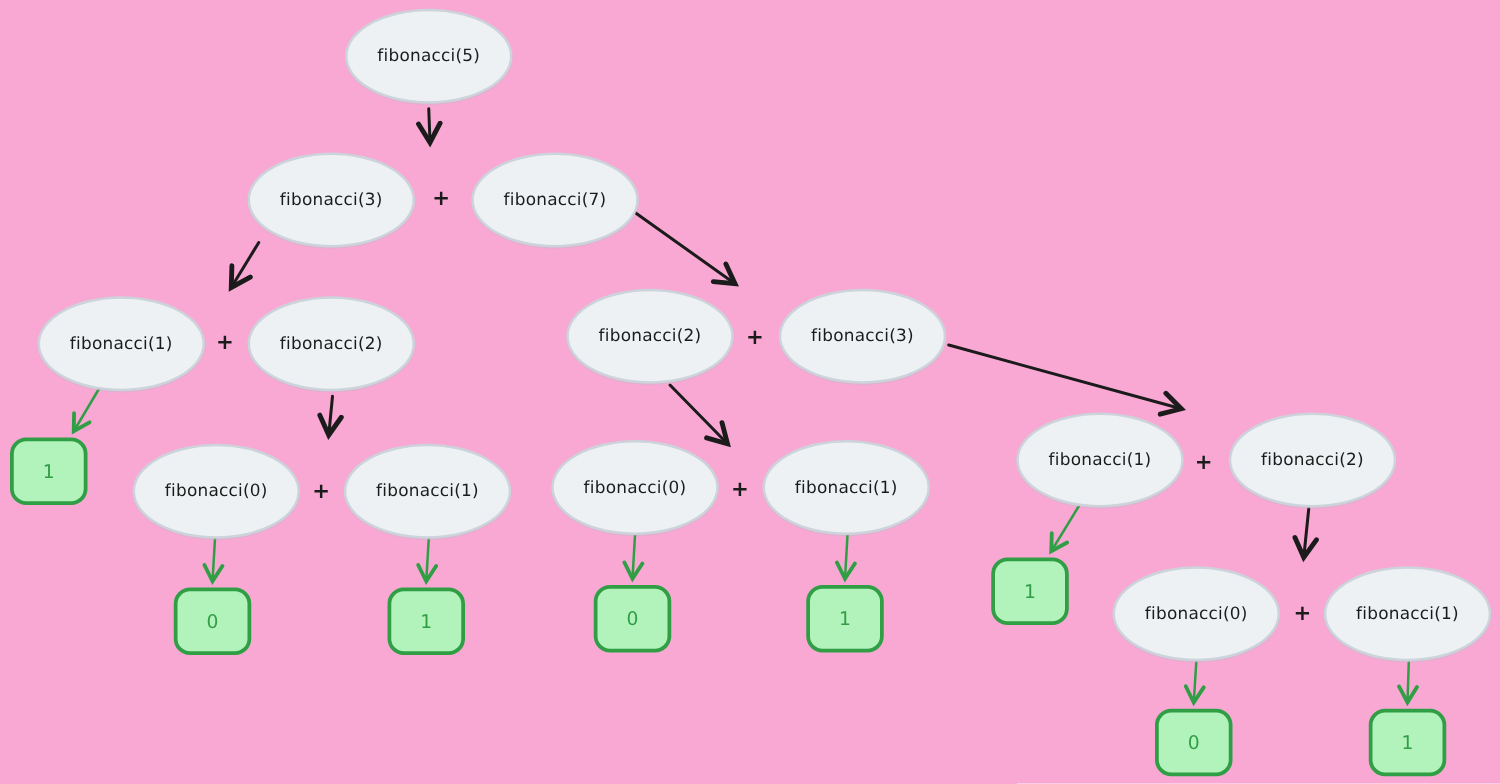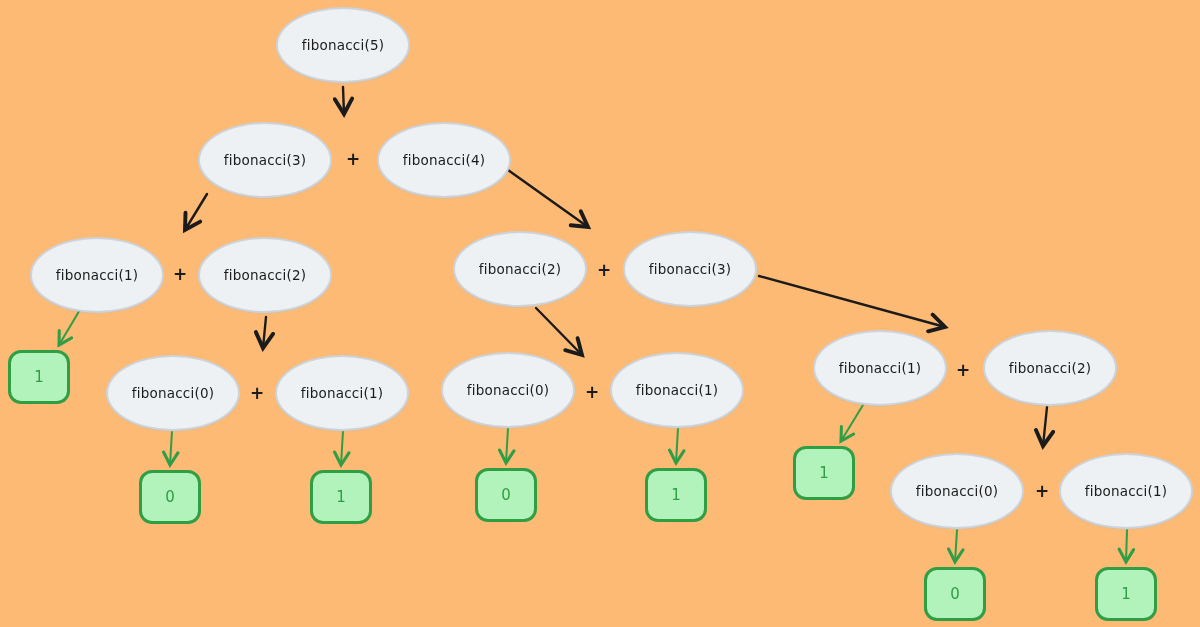--- a/index.html
+++ b/index.html
@@ -2,21 +2,21 @@
 <html><head>
 <meta charset="utf-8">
 <style>
   * { box-sizing: border-box; margin: 0; padding: 0; }
   html, body { background: #ffffff; }
   body { font-family: "DejaVu Sans", "Liberation Sans", sans-serif; }
   .canvas {
     position: relative;
     width: 1200px;
     height: 627px;
-    background: #fdba74;
+    background: #f9a8d4;
     overflow: hidden;
   }
   .arrows {
     position: absolute;
     left: 0; top: 0;
     width: 1200px; height: 627px;
     pointer-events: none;
   }
   .node {
     position: absolute;
@@ -86,21 +86,21 @@
       <line x1="863" y1="405" x2="841" y2="441" marker-end="url(#head-green)"></line>
       <line x1="957" y1="530" x2="955" y2="562" marker-end="url(#head-green)"></line>
       <line x1="1127" y1="530" x2="1126" y2="562" marker-end="url(#head-green)"></line>
     </g>
   </svg>
 
   <div class="node" style="left:276px;top:7px">fibonacci(5)</div>
 
   <div class="node" style="left:198px;top:122px">fibonacci(3)</div>
   <div class="op" style="left:353px;top:159px">+</div>
-  <div class="node" style="left:377px;top:122px">fibonacci(4)</div>
+  <div class="node" style="left:377px;top:122px">fibonacci(7)</div>
 
   <div class="node" style="left:30px;top:237px">fibonacci(1)</div>
   <div class="op" style="left:180px;top:274px">+</div>
   <div class="node" style="left:198px;top:237px">fibonacci(2)</div>
 
   <div class="node" style="left:453px;top:231px">fibonacci(2)</div>
   <div class="op" style="left:604px;top:270px">+</div>
   <div class="node" style="left:623px;top:231px">fibonacci(3)</div>
 
   <div class="node" style="left:106px;top:355px">fibonacci(0)</div>

